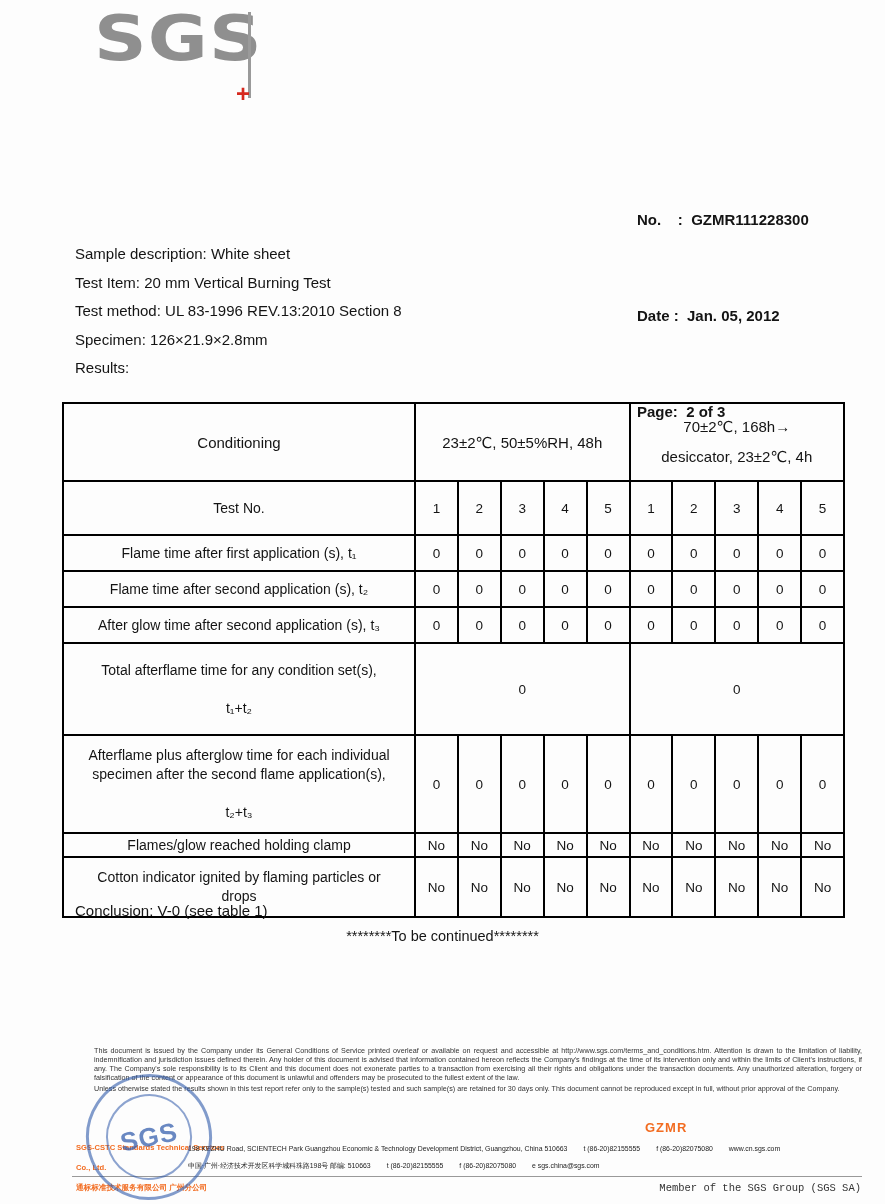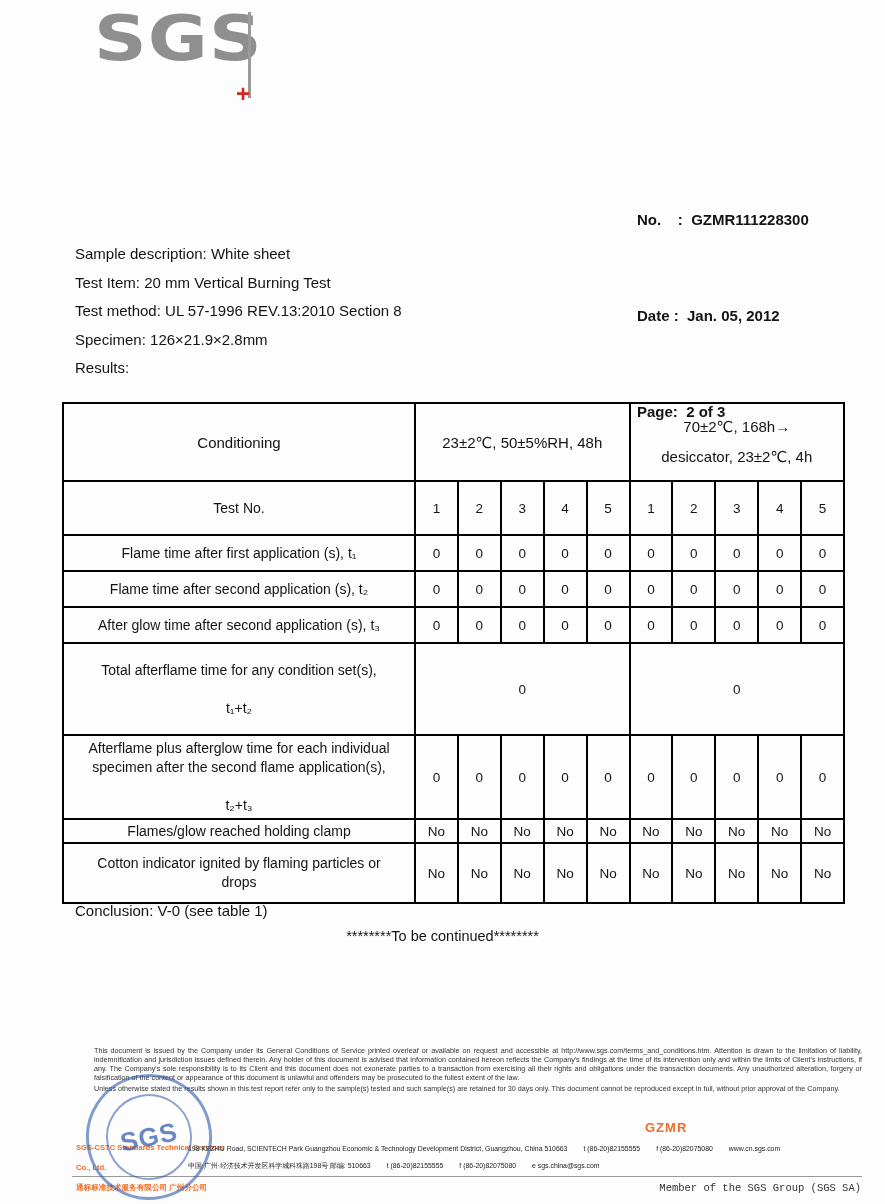--- a/index.html
+++ b/index.html
@@ -63,21 +63,21 @@
 
   <div class="meta">
     <div>No.    :  GZMR111228300</div>
     <div>Date :  Jan. 05, 2012</div>
     <div>Page:  2 of 3</div>
   </div>
 
   <div class="tinfo">
     <div>Sample description: White sheet</div>
     <div>Test Item: 20 mm Vertical Burning Test</div>
-    <div>Test method: UL 57-1996 REV.13:2010  Section 8</div>
+    <div>Test method: UL 83-1996 REV.13:2010  Section 8</div>
     <div>Specimen: 126×21.9×2.8mm</div>
     <div>Results:</div>
   </div>
 
   <table class="rtable" id="results-table">
       <colgroup>
         <col style="width: 352px;">
         <col style="width: 42.9px;">
         <col style="width: 42.9px;">
         <col style="width: 42.9px;">
@@ -248,21 +248,21 @@
             <div class="ln"></div>
             <div class="ln">t₁+t₂</div>
           </td>
           <td colspan="5">
             <div class="ln">0</div>
           </td>
           <td colspan="5">
             <div class="ln">0</div>
           </td>
         </tr>
-        <tr style="height: 84px;">
+        <tr style="height: 98px;">
           <td class="lbl">
             <div class="ln">Afterflame plus afterglow time for each individual</div>
             <div class="ln">specimen after the second flame application(s),</div>
             <div class="ln"></div>
             <div class="ln">t₂+t₃</div>
           </td>
           <td colspan="1">
             <div class="ln">0</div>
           </td>
           <td colspan="1">

